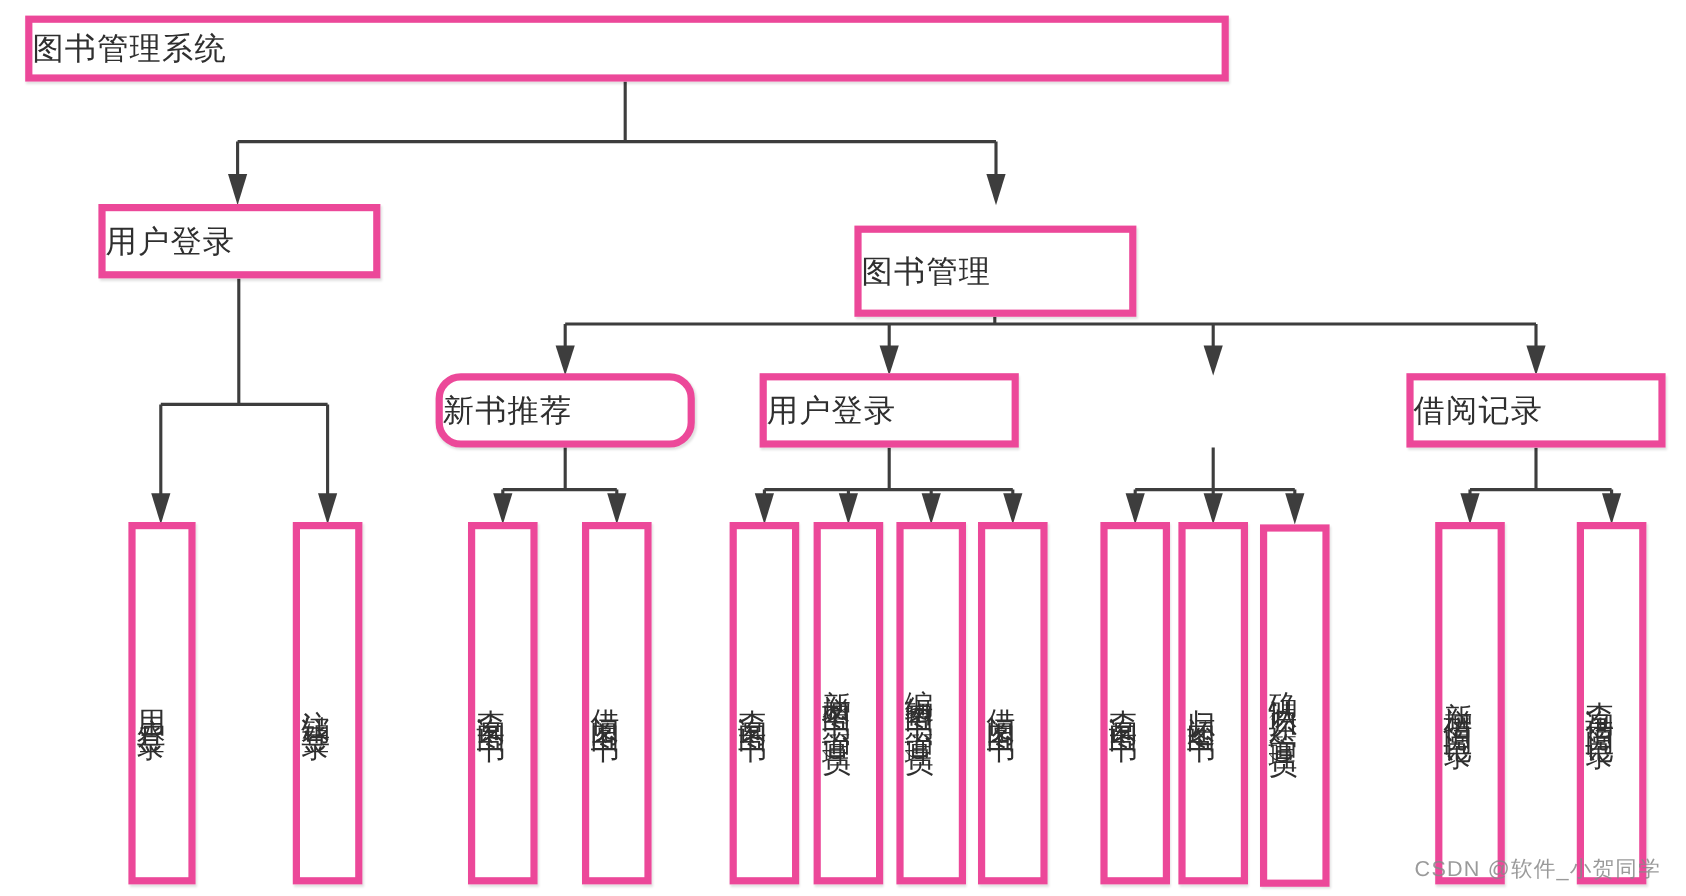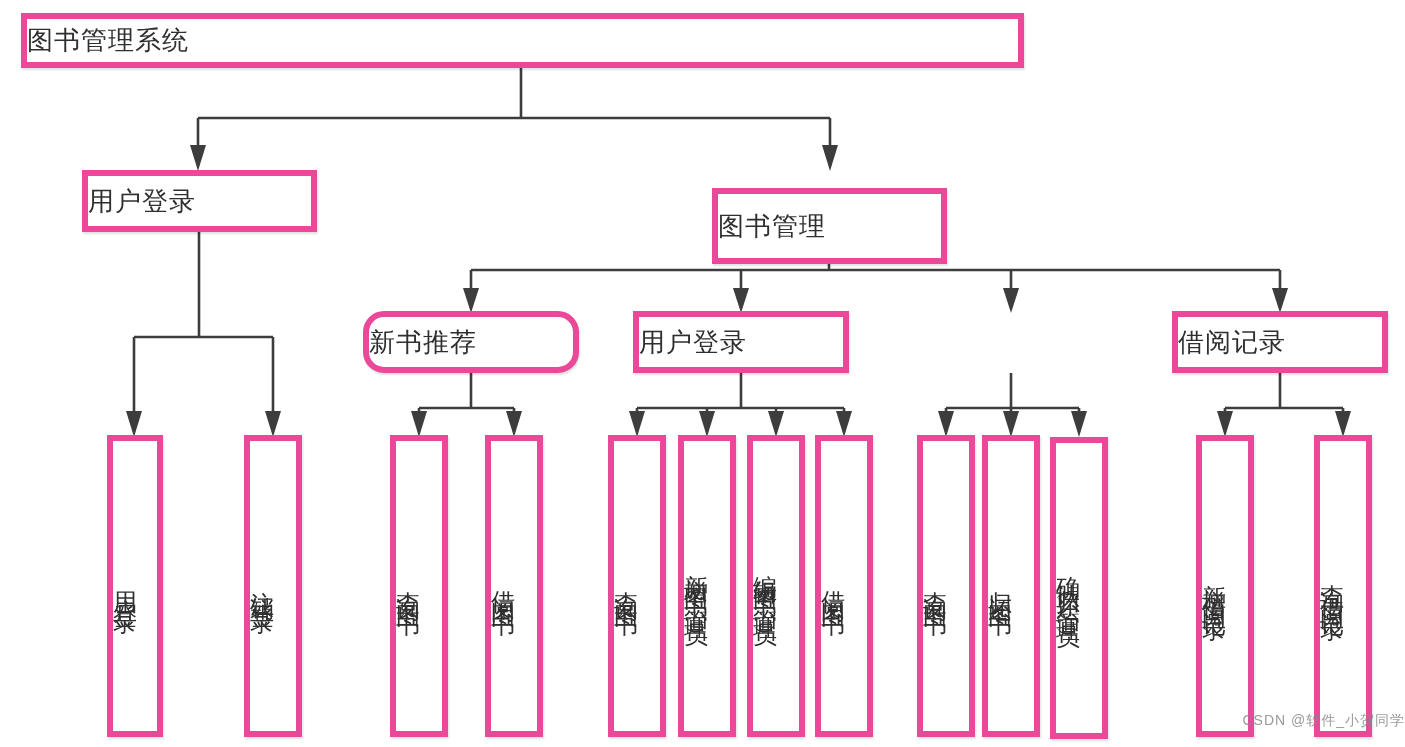--- a/index.html
+++ b/index.html
@@ -14,22 +14,22 @@
     color:#2f2f2f;box-shadow:1px 2px 2px rgba(0,0,0,0.12);
   }
   .h{font-size:26px;letter-spacing:1px;white-space:nowrap;}
   .v{font-size:24px;}
   .v .vtext{
     writing-mode:vertical-rl;text-orientation:mixed;
     letter-spacing:7px;line-height:1;white-space:nowrap;
   }
   .watermark{
     position:absolute;z-index:3;left:1158px;top:712px;width:247px;
-    font-size:14px;color:rgba(136,136,136,0.85);letter-spacing:1px;
-    white-space:nowrap;text-align:right;
+    font-size:18px;color:rgba(136,136,136,0.85);letter-spacing:1px;
+    white-space:nowrap;text-align:center;
   }
 </style>
 </head>
 <body>
 
 <div class="stage">
 
   <svg class="connectors" width="1405" height="747" viewBox="0 0 1405 747">
     <g stroke="#3d3d3d" stroke-width="2.6" fill="none">
 

